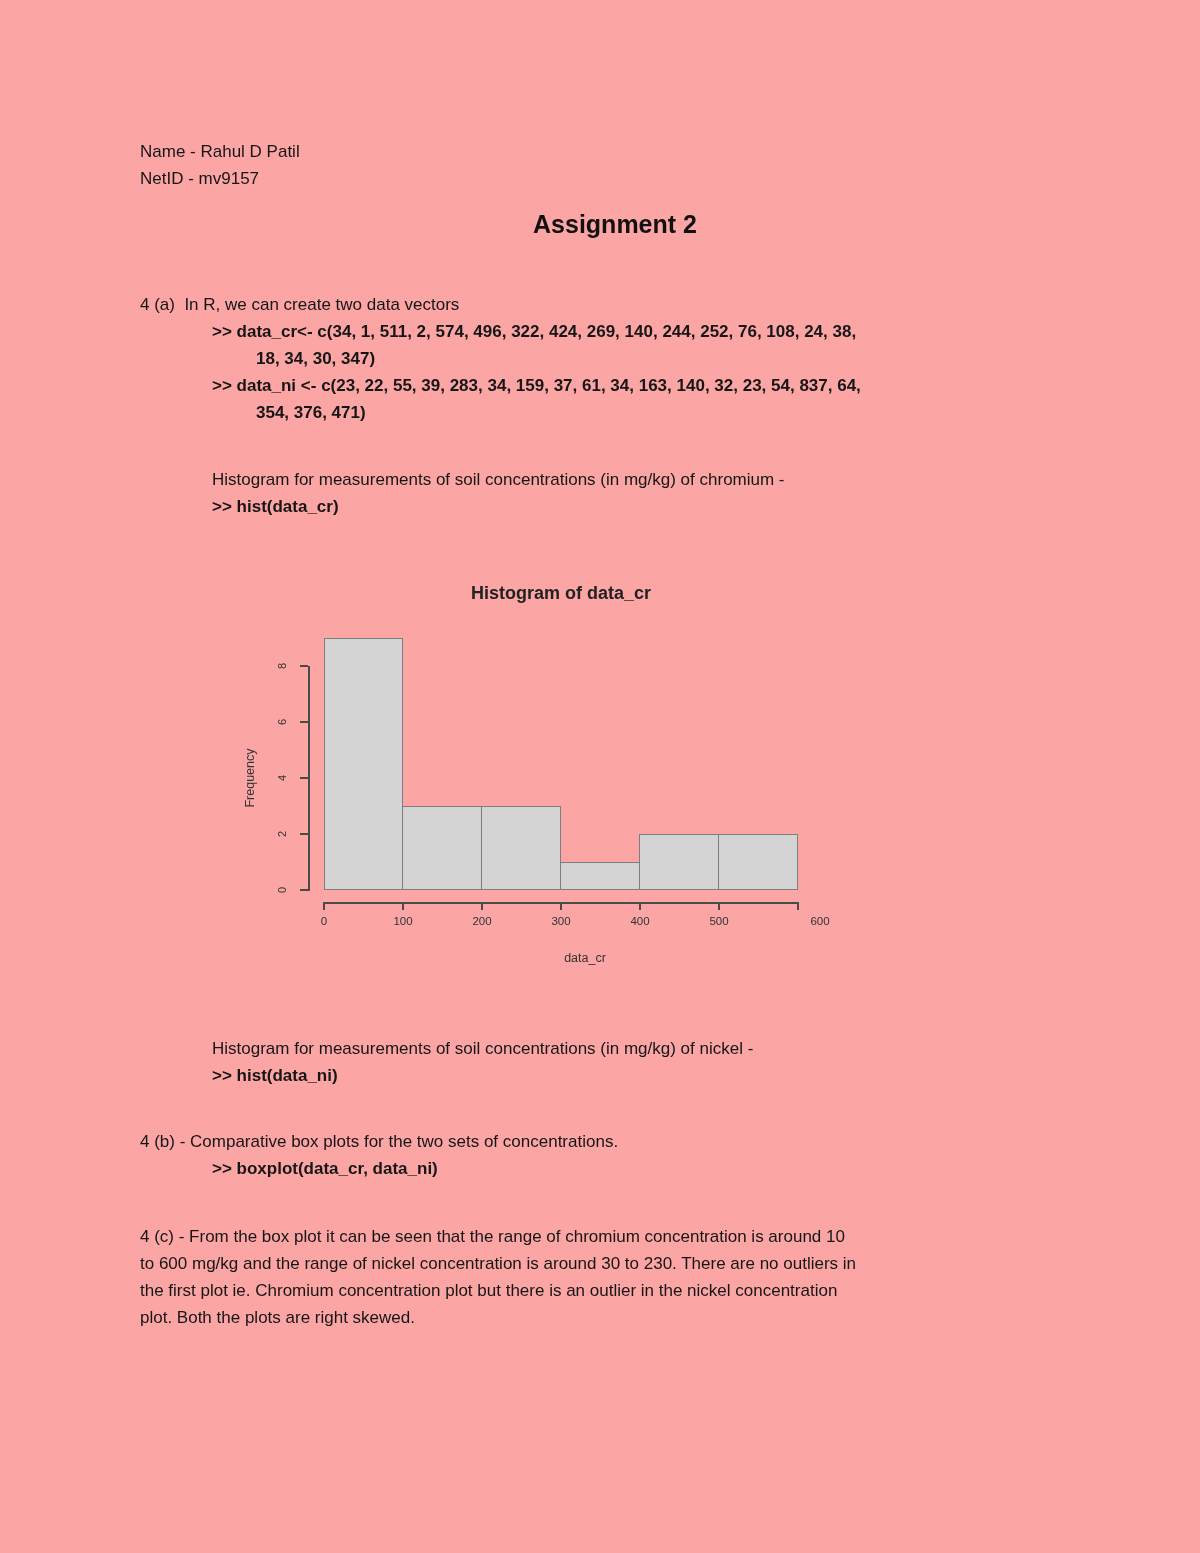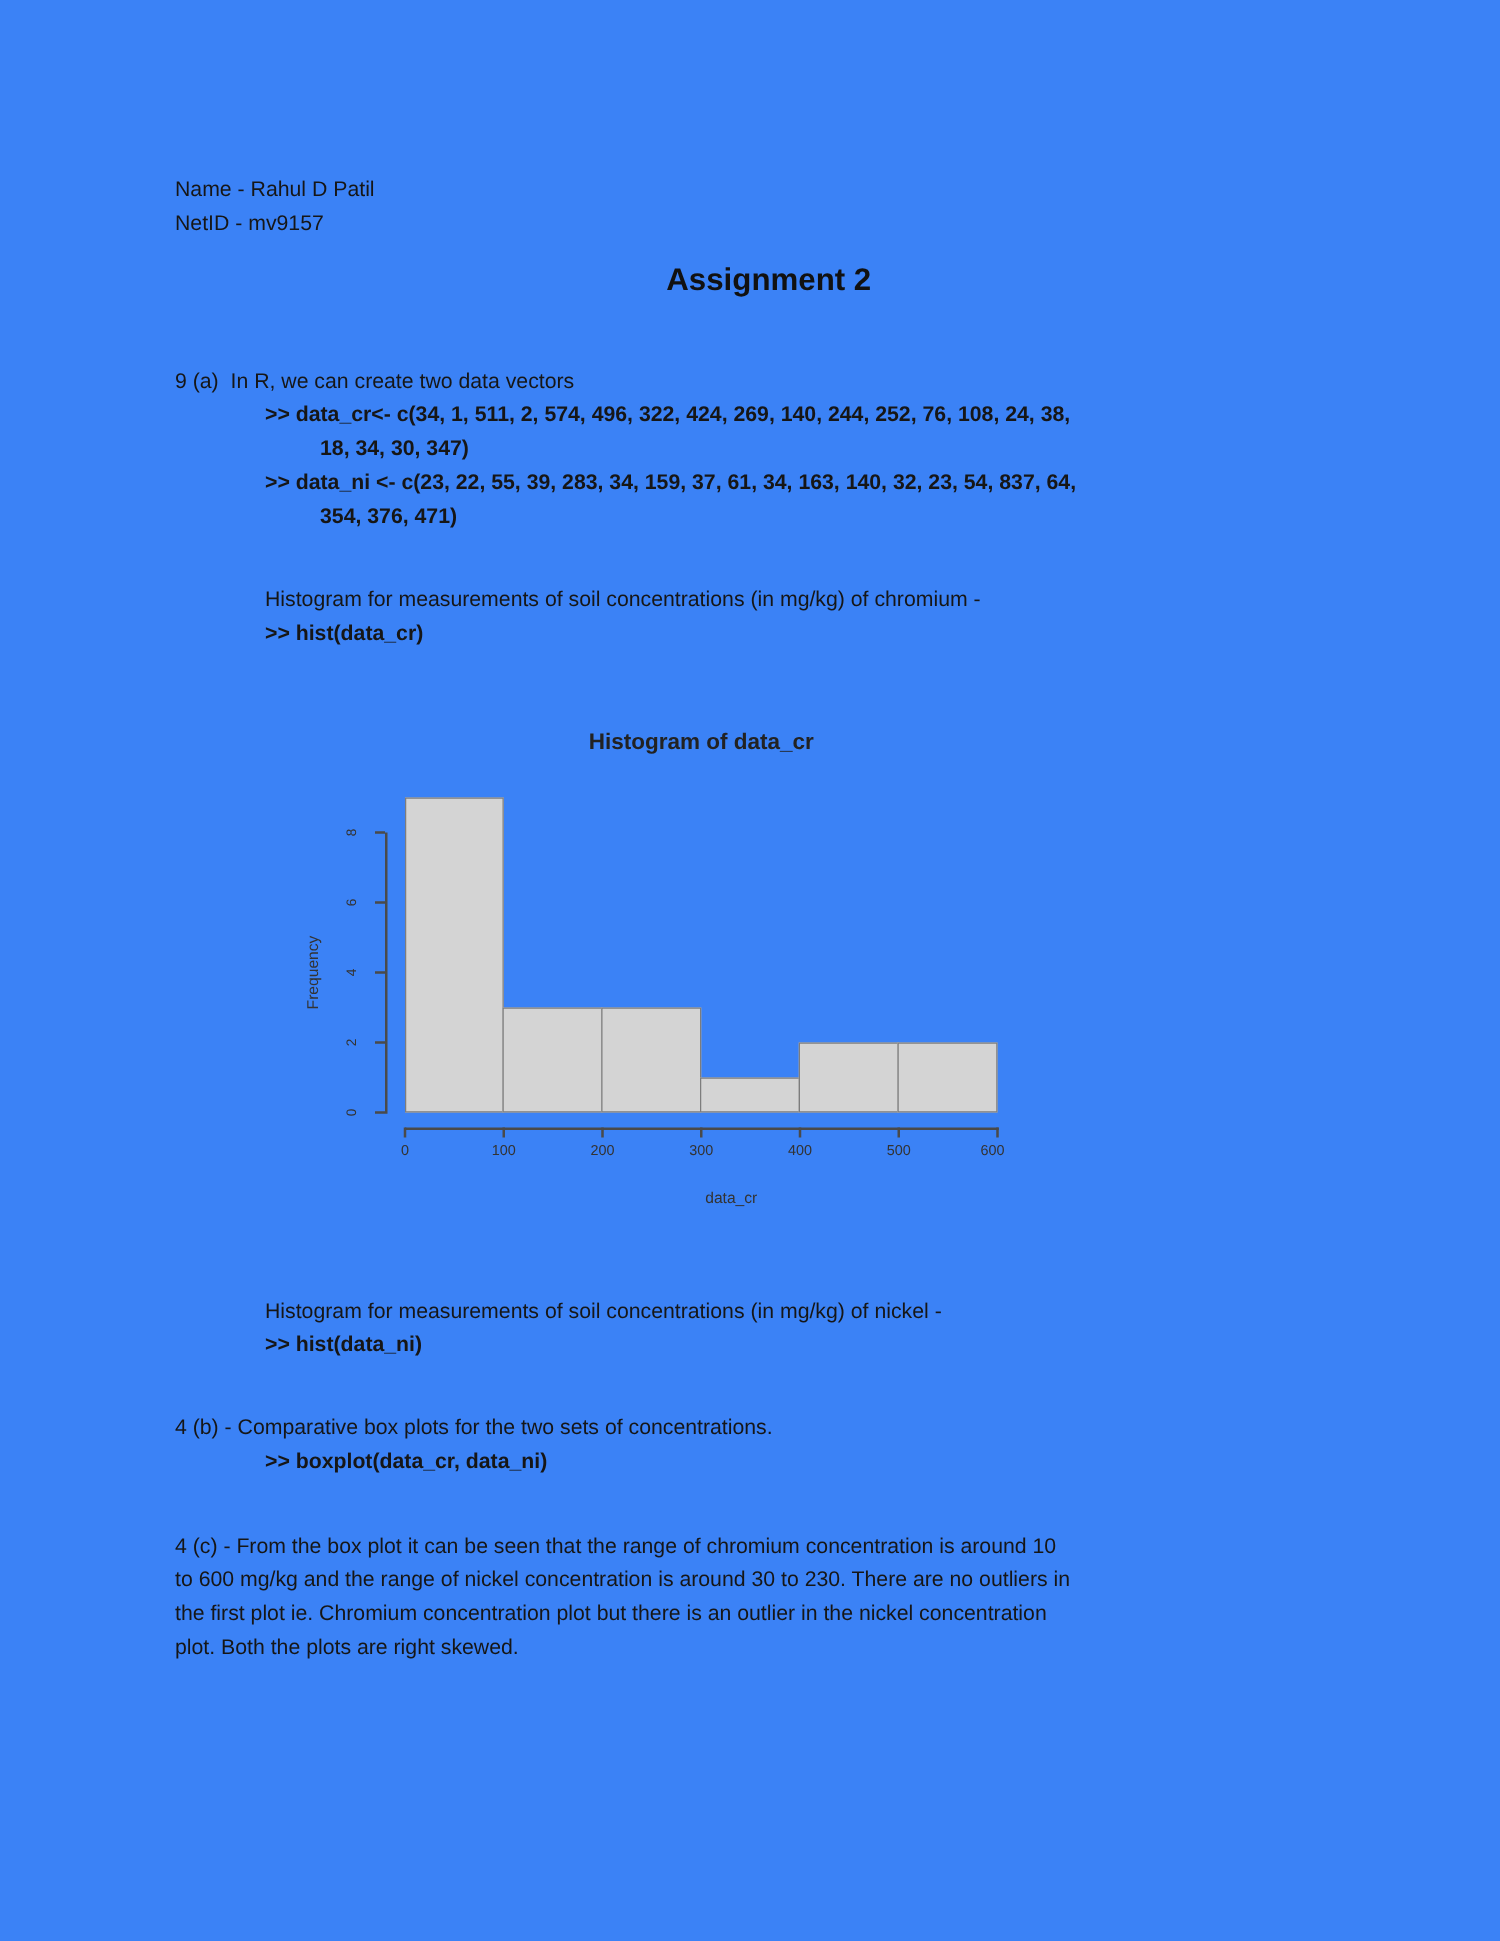--- a/index.html
+++ b/index.html
@@ -1,19 +1,19 @@
 <!DOCTYPE html>
 <html><head>
 <meta charset="utf-8">
 <style>
   html,body{margin:0;padding:0;background:#ffffff;}
   .page{
     position:relative;
     width:1200px;height:1553px;
-    background:#3b82f6;
+    background:#fca5a5;
     font-family:"Liberation Sans", sans-serif;
     color:#161616;
     overflow:hidden;
   }
   .t{
     position:absolute;
     font-size:17px;
     line-height:20px;
     color:#161616;
     white-space:pre;
@@ -95,21 +95,21 @@
 </head>
 <body>
 
 <div class="page">
 
   <div class="t" style="left:140px;top:142px">Name - Rahul D Patil</div>
   <div class="t" style="left:140px;top:169px">NetID - mv9157</div>
 
   <h1 class="doc-title">Assignment 2</h1>
 
-  <div class="t" style="left:140px;top:295px">9 (a)  In R, we can create two data vectors</div>
+  <div class="t" style="left:140px;top:295px">4 (a)  In R, we can create two data vectors</div>
   <div class="t bold" style="left:212px;top:322px">&gt;&gt; data_cr&lt;- c(34, 1, 511, 2, 574, 496, 322, 424, 269, 140, 244, 252, 76, 108, 24, 38,</div>
   <div class="t bold" style="left:256px;top:349px">18, 34, 30, 347)</div>
   <div class="t bold" style="left:212px;top:376px">&gt;&gt; data_ni &lt;- c(23, 22, 55, 39, 283, 34, 159, 37, 61, 34, 163, 140, 32, 23, 54, 837, 64,</div>
   <div class="t bold" style="left:256px;top:403px">354, 376, 471)</div>
 
   <div class="t" style="left:212px;top:470px">Histogram for measurements of soil concentrations (in mg/kg) of chromium -</div>
   <div class="t bold" style="left:212px;top:497px">&gt;&gt; hist(data_cr)</div>
 
   <div class="chart">
     <div class="chart-title">Histogram of data_cr</div>
@@ -140,21 +140,21 @@
         <div class="xtlab" style="left: 173px;">100</div>
         <div class="xtick" style="left: 251px;"></div>
         <div class="xtlab" style="left: 252px;">200</div>
         <div class="xtick" style="left: 330px;"></div>
         <div class="xtlab" style="left: 331px;">300</div>
         <div class="xtick" style="left: 409px;"></div>
         <div class="xtlab" style="left: 410px;">400</div>
         <div class="xtick" style="left: 488px;"></div>
         <div class="xtlab" style="left: 489px;">500</div>
         <div class="xtick" style="left: 567px;"></div>
-        <div class="xtlab" style="left: 564px; text-align: center;">600</div>
+        <div class="xtlab" style="left: 590px; text-align: center;">600</div>
       </div>
   </div>
 
   <div class="t" style="left:212px;top:1039px">Histogram for measurements of soil concentrations (in mg/kg) of nickel -</div>
   <div class="t bold" style="left:212px;top:1066px">&gt;&gt; hist(data_ni)</div>
 
   <div class="t" style="left:140px;top:1132px">4 (b) - Comparative box plots for the two sets of concentrations.</div>
   <div class="t bold" style="left:212px;top:1159px">&gt;&gt; boxplot(data_cr, data_ni)</div>
 
   <div class="t" style="left:140px;top:1227px">4 (c) - From the box plot it can be seen that the range of chromium concentration is around 10</div>

